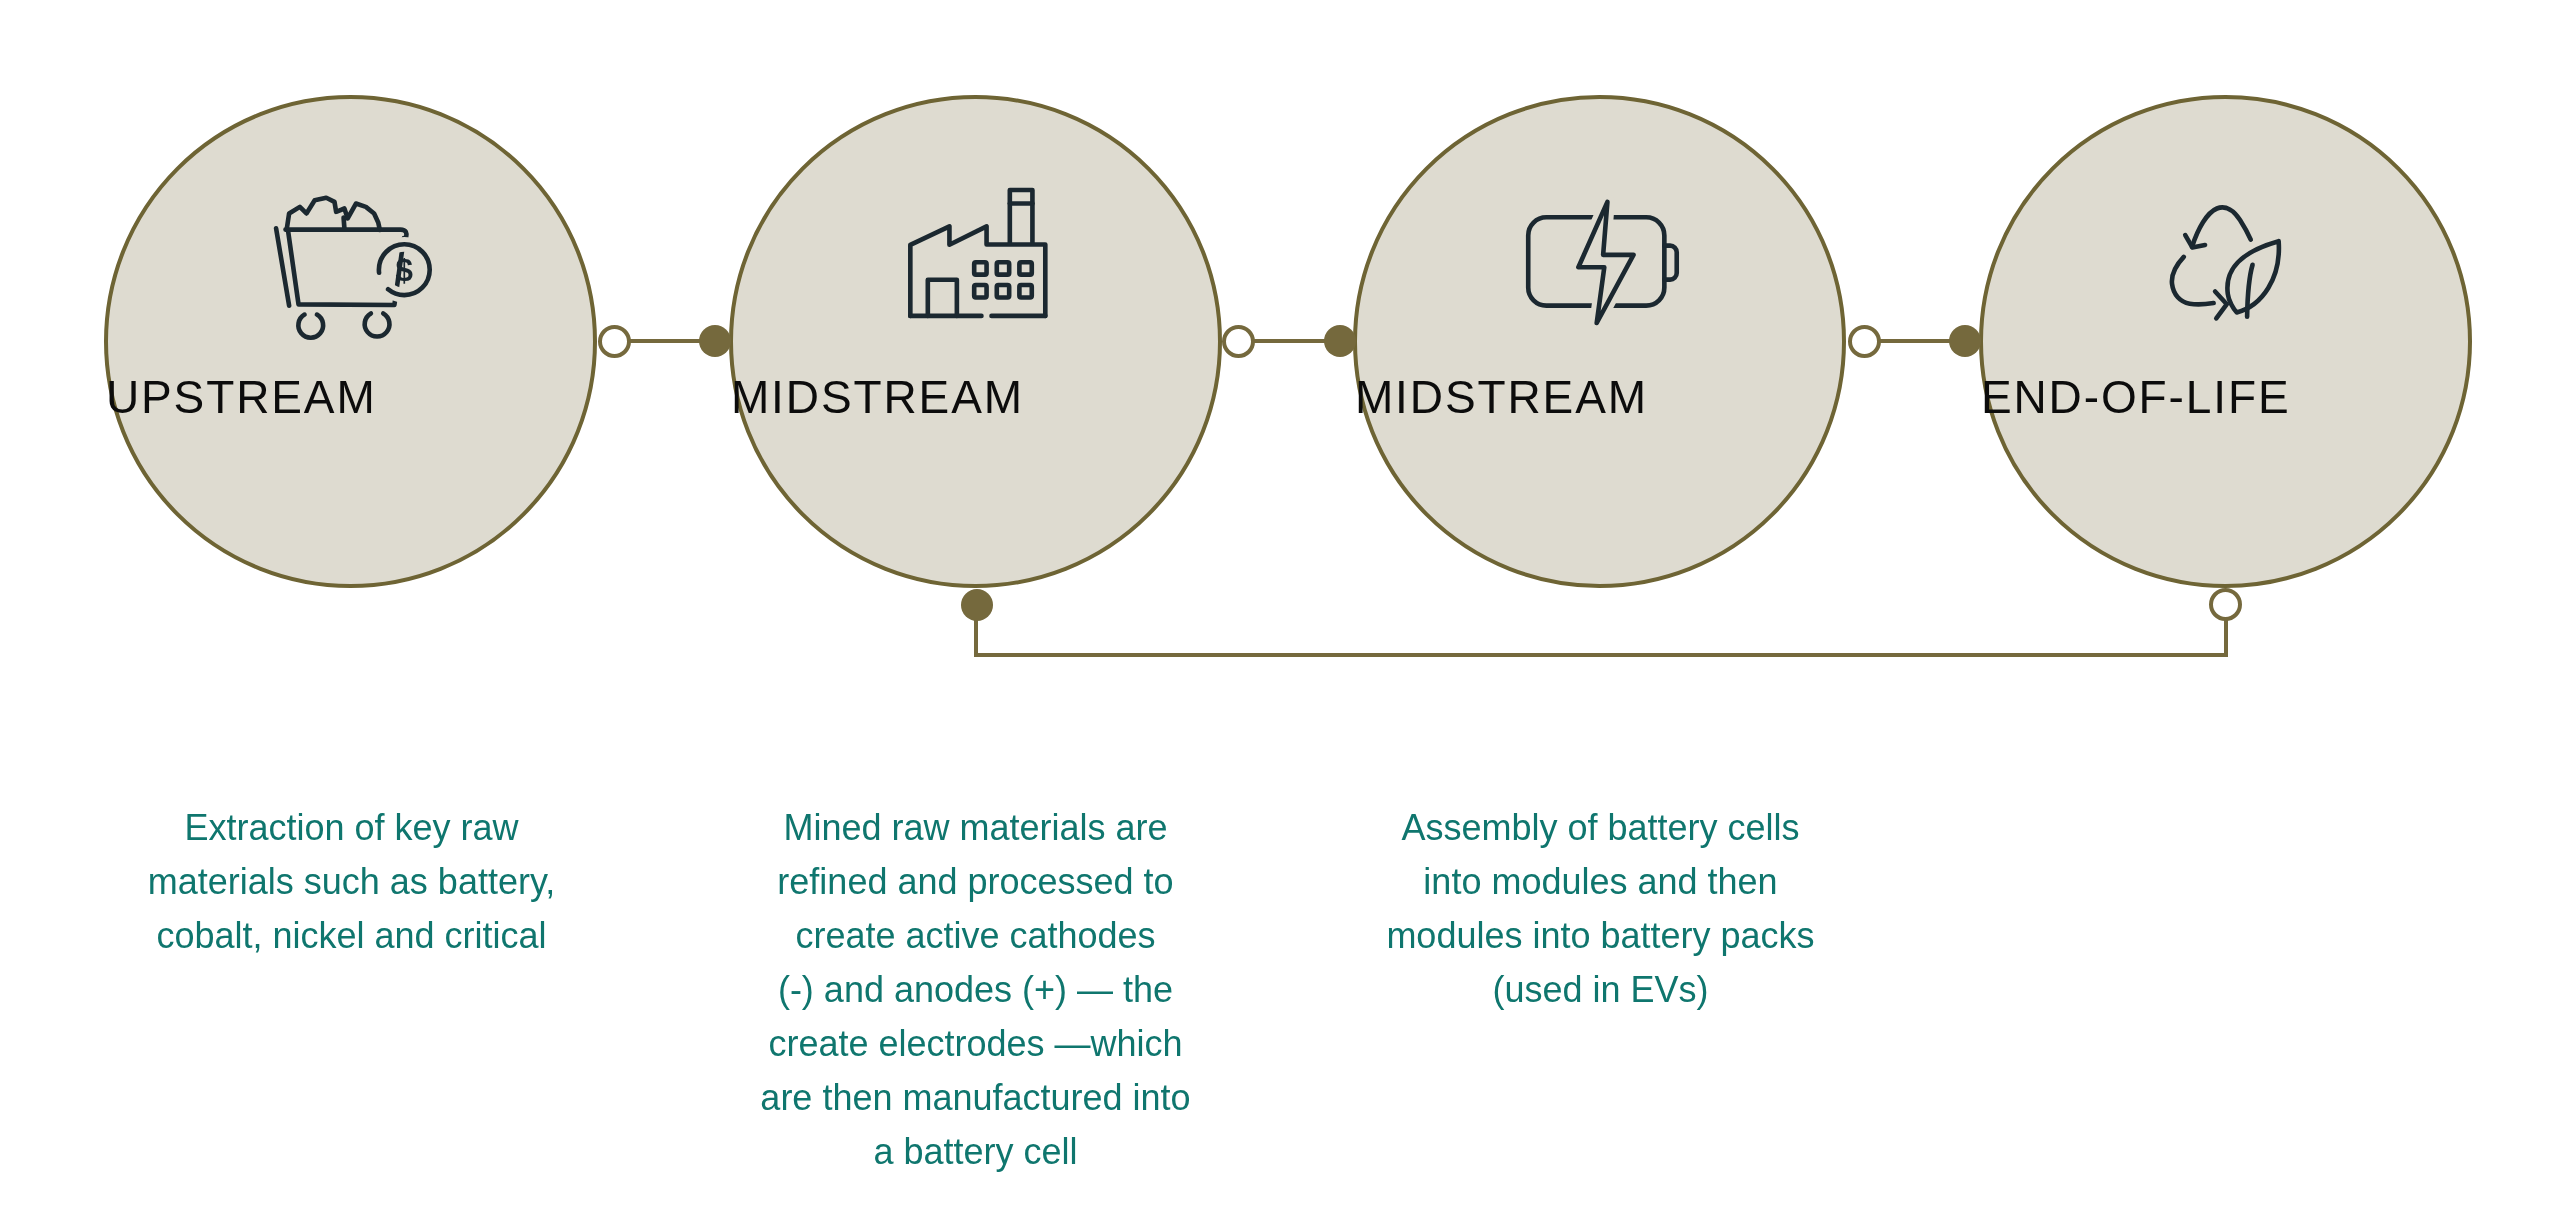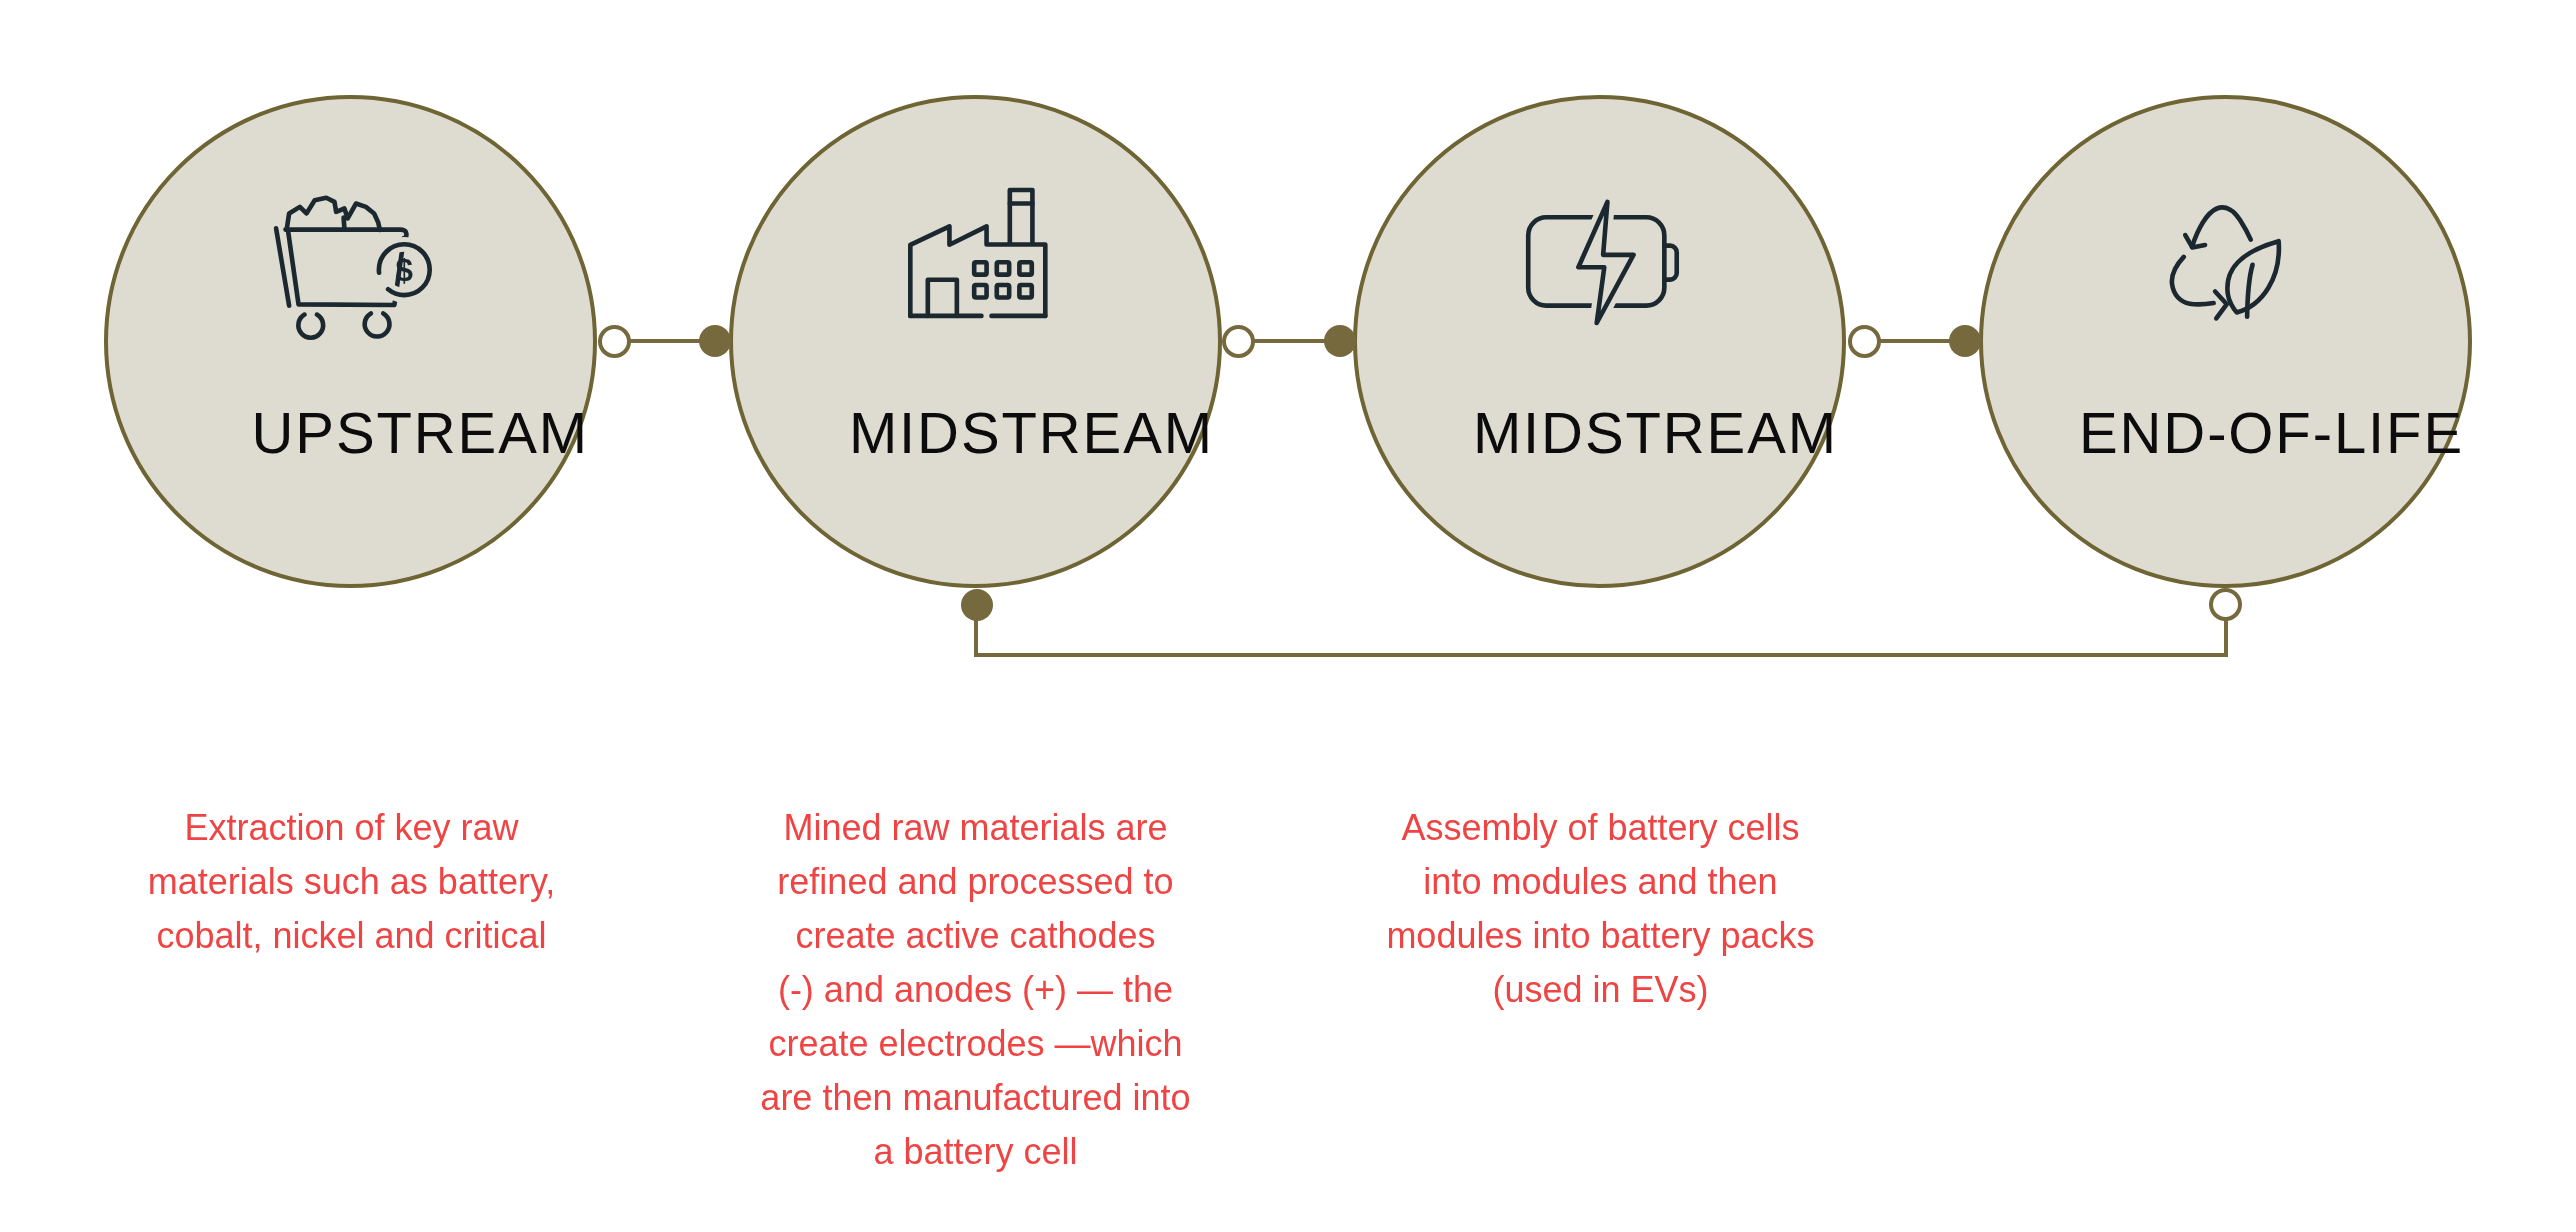--- a/index.html
+++ b/index.html
@@ -25,23 +25,23 @@
     position:absolute;top:159px;
     width:198px;height:198px;
   }
   .i1{left:252px}.i2{left:877px}.i3{left:1501px}.i4{left:2127px}
   .icon-box svg{width:100%;height:100%;display:block}
   .ic{fill:none;stroke:#1b2830;stroke-width:2.8;stroke-linecap:round;stroke-linejoin:round}
   .halo{fill:none;stroke:#dedbd0;stroke-width:9;stroke-linecap:round;stroke-linejoin:round}
   .ictxt{fill:#1b2830;font-family:"Liberation Sans",sans-serif;font-weight:bold}
   
   .stage-label{
-    position:absolute;top:404px;width:485px;
-    text-align:right;
-    font-size:58px;letter-spacing:1.9px;
+    position:absolute;top:374px;width:485px;
+    text-align:left;
+    font-size:46px;letter-spacing:1.9px;
     color:#0c0c0c;font-weight:400;
     line-height:1;
     padding-left:1.9px;box-sizing:border-box;
   }
   .l1{left:104px}.l2{left:729px}.l3{left:1353px}.l4{left:1979px}
   
   .conn-line{position:absolute;height:4.3px;background:#75693d;top:339px}
   .cl1{left:614px;width:101px}
   .cl2{left:1239px;width:101px}
   .cl3{left:1864px;width:100px}
@@ -62,21 +62,21 @@
     position:absolute;width:32px;height:32px;
     border-radius:50%;background:#75693d;
   }
   .df1{left:699px;top:325px}
   .df2{left:1324px;top:325px}
   .df3{left:1949px;top:325px}
   .df4{left:961px;top:589px}
   
   .desc{
     position:absolute;top:801px;width:569px;
-    text-align:center;color:#ef4444;
+    text-align:center;color:#0f766e;
     font-size:36px;line-height:54px;
   }
   .d1{left:67px}.d2{left:691px}.d3{left:1316px}.d4{left:1941px}
 </style>
 </head>
 <body>
 
 <div id="canvas">
 
   <div class="conn-line cl1"></div>

